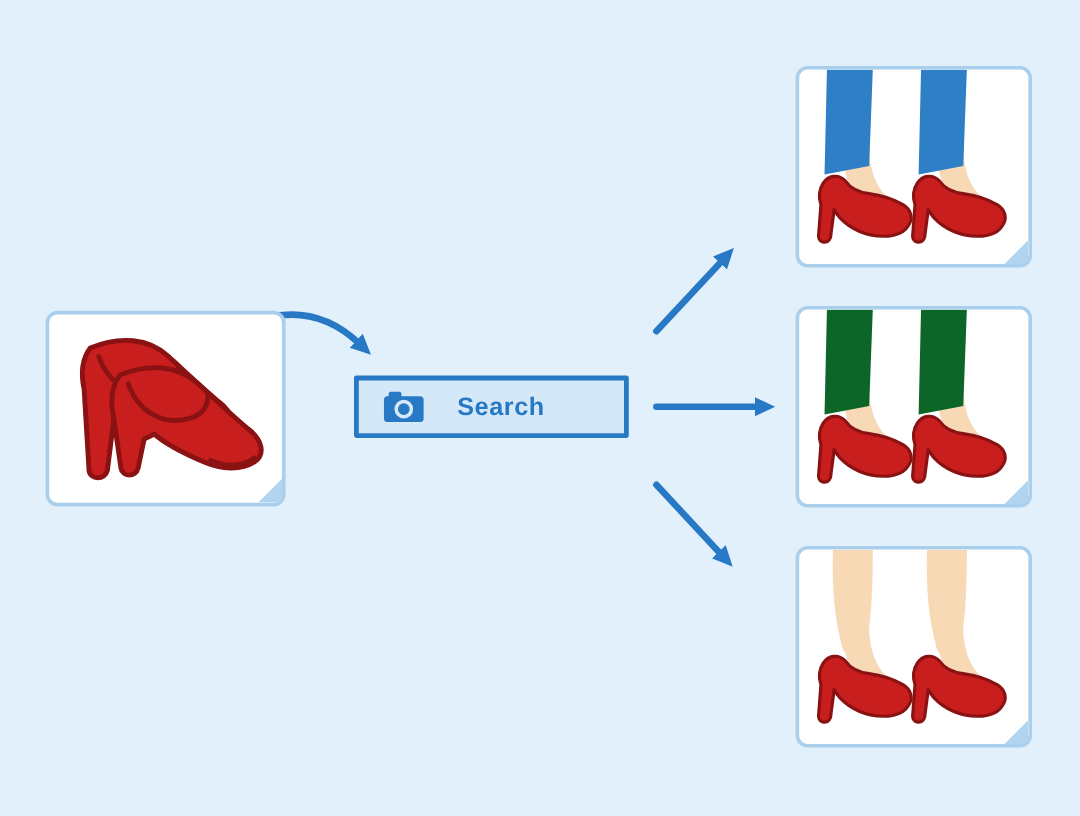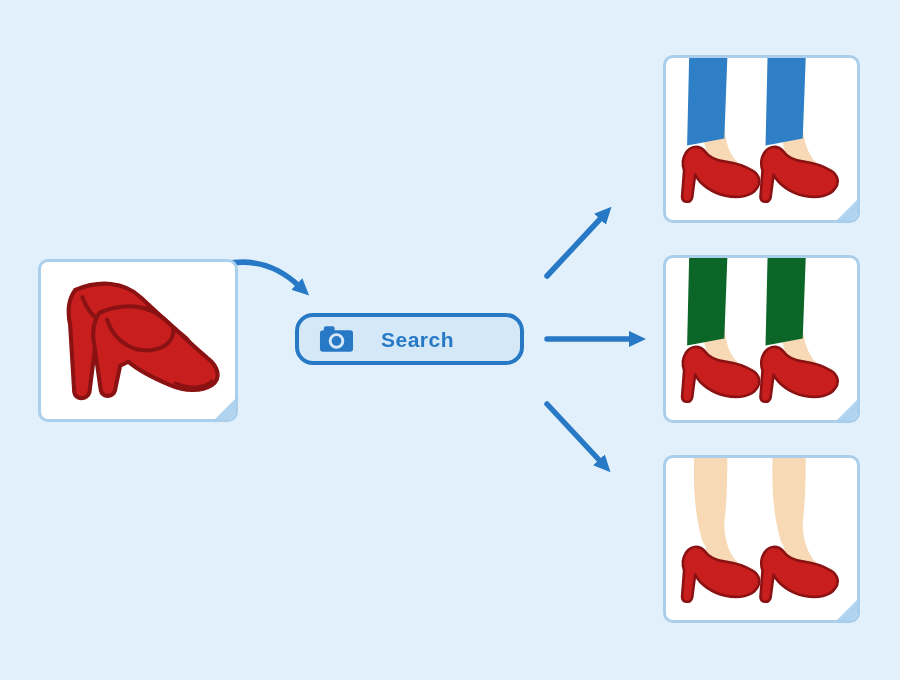--- a/index.html
+++ b/index.html
@@ -45,21 +45,21 @@
   .pant{fill:currentColor;}
   .legwear-jeans .legs{color:var(--jeans-blue);}
   .legwear-green .legs{color:var(--pants-green);}
 
   
   .search-btn{
     position:absolute;left:295px;top:313px;width:229px;height:52px;
     box-sizing:border-box;
     background:var(--button-bg);
     border:4px solid var(--accent-blue);
-    border-radius:18px;
+    border-radius:2px;
     display:flex;align-items:center;
     padding:0 0 0 20px;gap:27px;
     cursor:pointer;
   }
   .camera{width:35px;height:28px;display:block;flex:0 0 auto;}
   .cam-fill{fill:var(--accent-blue);}
   .cam-lens{fill:none;stroke:var(--button-bg);stroke-width:3;}
   .search-label{
     font-size:21px;font-weight:bold;color:var(--accent-blue);
     letter-spacing:.5px;line-height:1;

